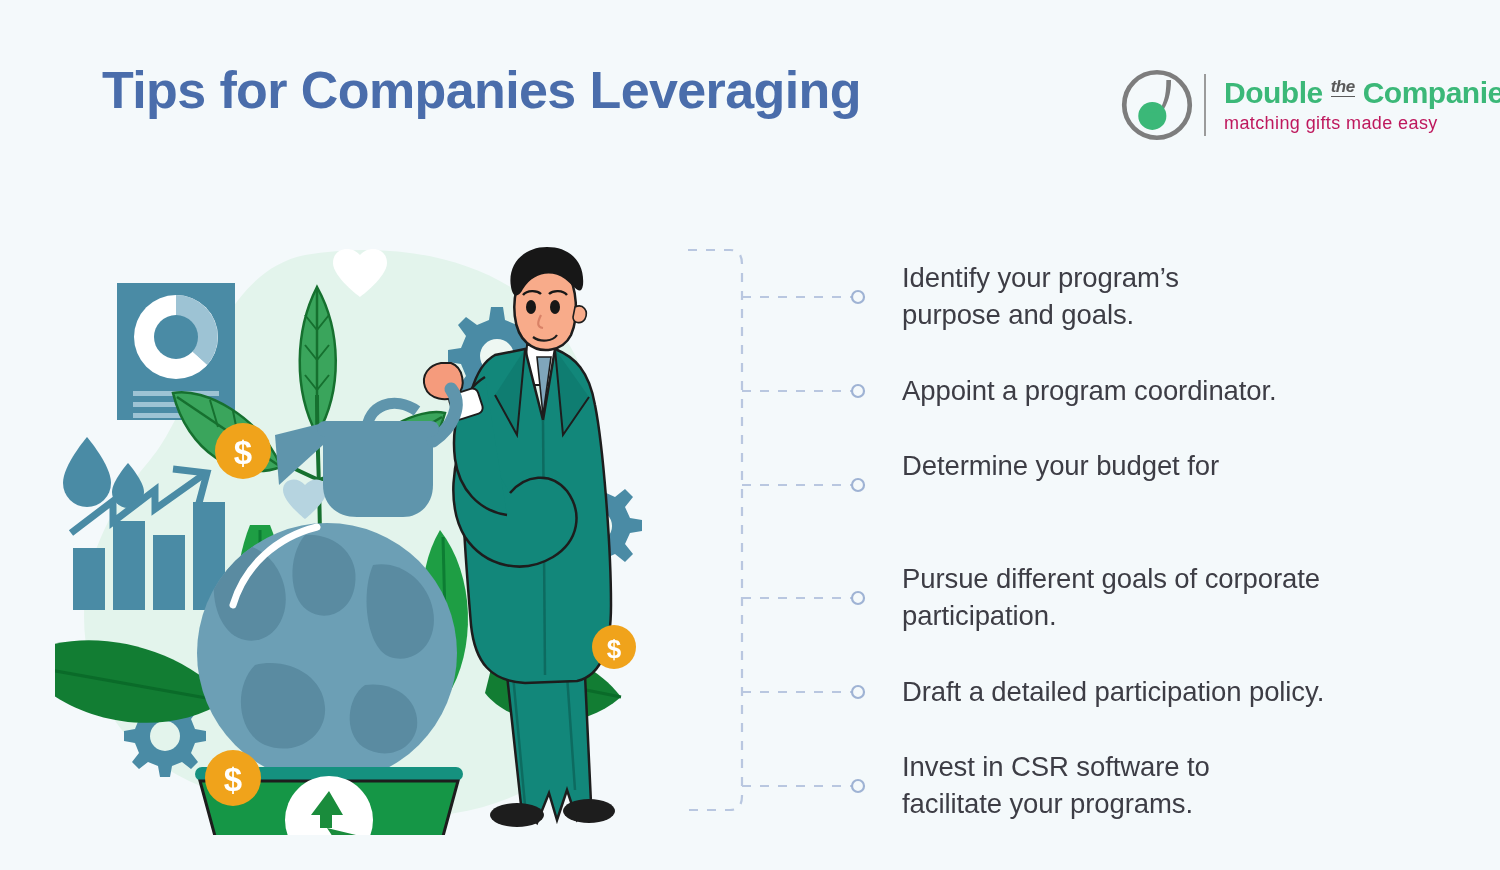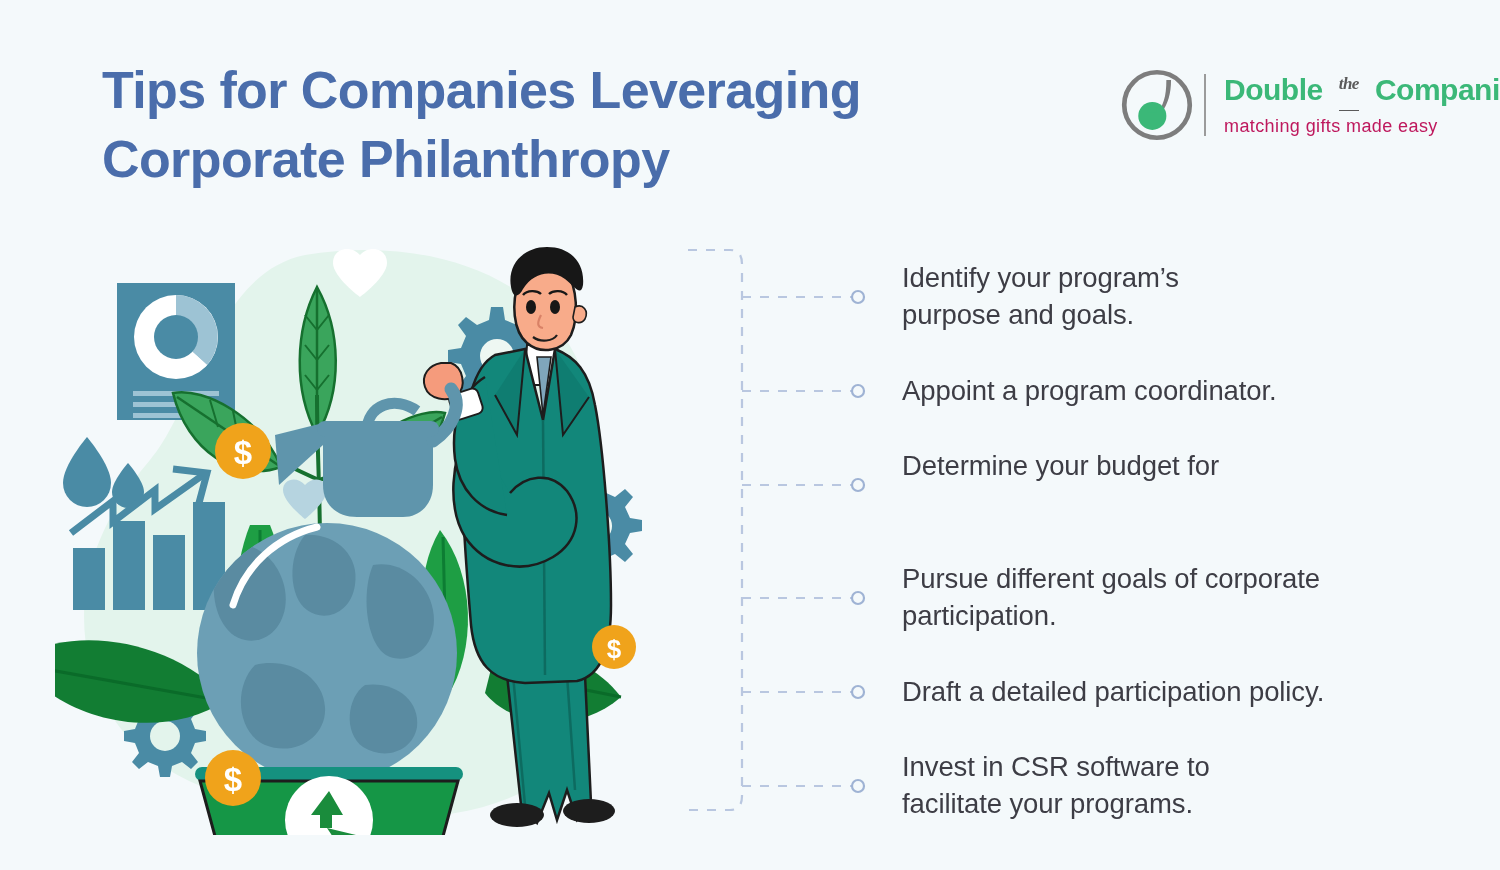--- a/index.html
+++ b/index.html
@@ -51,25 +51,24 @@
     font-size: 30px;
     color: #3bb878;
     letter-spacing: -0.5px;
     line-height: 1;
   }
   .logo-the {
     font-size: 17px;
     font-style: italic;
     font-weight: 700;
     color: #5a5a5a;
-    margin: 0 16px;
+    margin: 0 8px;
     border-bottom: 1.5px solid #5a5a5a;
     line-height: 1;
-    padding-bottom: 18px;
-    font-family: Liberation Serif, serif;
+    padding-bottom: 1px;
   }
   #logo-tagline {
     font-size: 18px;
     color: #be185d;
     letter-spacing: 0.4px;
     margin-top: 5px;
     text-align: left;
   }
 
   
@@ -104,21 +103,20 @@
   }
   .tip-item .tip-text { display: block; }
 </style>
 </head>
 <body>
 
 <div id="canvas">
 
   <h1 id="header-title">
     <span class="line">Tips for Companies Leveraging</span>
-    <span class="line">Corporate Philanthropy</span>
   </h1>
 
   <div id="logo-block">
     <svg id="logo-mark" viewBox="0 0 100 100">
       <circle cx="50" cy="50" r="42" fill="none" stroke="#7d7d7d" stroke-width="6"></circle>
       <path d="M62 18 C62 40 58 50 50 62 C46 68 42 72 42 78 L48 78 C48 72 52 66 56 60 C64 48 68 36 68 18 Z" fill="#7d7d7d"></path>
       <circle cx="44" cy="64" r="18" fill="#3bb878"></circle>
       <path d="M44 46 C44 46 50 52 50 60 L38 60 C38 52 44 46 44 46 Z" fill="#3bb878"></path>
     </svg>
     <div id="logo-divider"></div>

